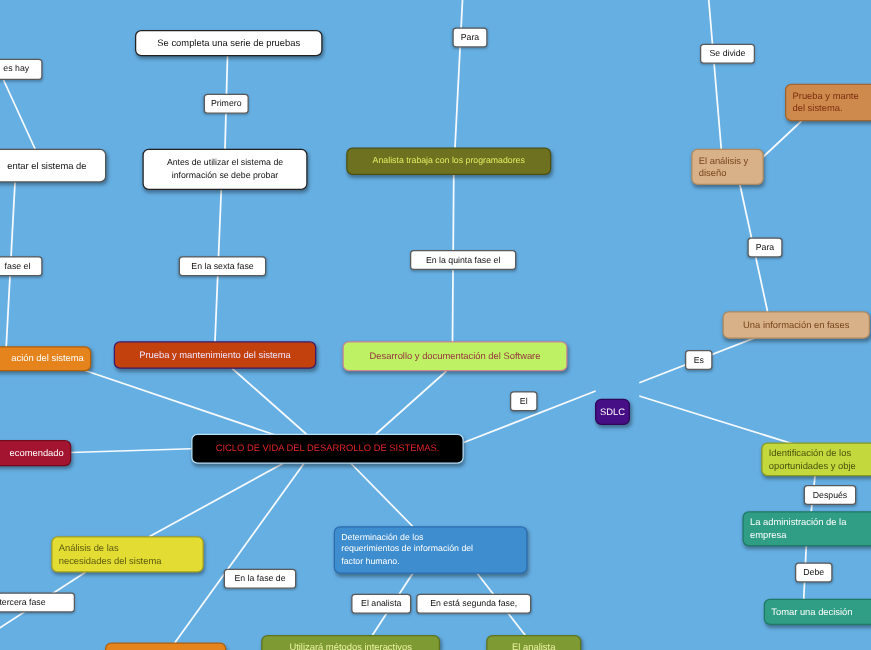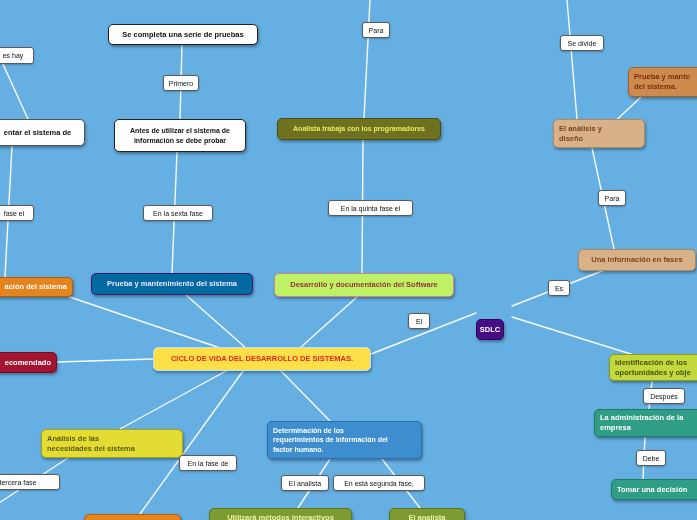--- a/index.html
+++ b/index.html
@@ -3,21 +3,21 @@
 <meta charset="utf-8">
 <style>
   html,body{margin:0;padding:0;}
   body{width:697px;height:520px;overflow:hidden;font-family:"Liberation Sans",sans-serif;}
   #canvas{position:relative;width:697px;height:520px;overflow:hidden;}
   #edges{position:absolute;left:0;top:0;width:697px;height:520px;}
   .node{
     position:absolute;display:flex;align-items:center;justify-content:center;
     border:1px solid #333;border-radius:5px;
     box-shadow:1px 2px 3px rgba(0,0,0,.35);
-    font-weight:bold;font-size:7.5px;line-height:1.3;
+    font-weight:normal;font-size:7.5px;line-height:1.3;
     padding:2px 5px;box-sizing:border-box;
     white-space:pre-line;text-align:center;
   }
   .chip{
     position:absolute;display:flex;align-items:center;justify-content:center;
     background:#ffffff;border:1px solid #5a5a5a;border-radius:3px;
     font-size:7px;color:#111;box-sizing:border-box;padding:1px 3px;
     box-shadow:0 1px 2px rgba(0,0,0,.25);white-space:nowrap;
   }
 </style>
@@ -52,35 +52,35 @@
       <line x1="68" y1="458" x2="-15" y2="512" stroke="#ffffff" stroke-width="1.4" stroke-linecap="round" opacity="0.95"></line>
     </svg>
   <div id="layer">
       <div class="node" style="left: 108px; top: 24px; width: 150px; min-height: 21px; background: rgb(255, 255, 255); color: rgb(17, 17, 17); border-color: rgb(34, 34, 34);">Se completa una serie de pruebas</div>
       <div class="node" style="left: -10px; top: 119px; width: 95px; min-height: 27px; background: rgb(255, 255, 255); color: rgb(17, 17, 17); border-color: rgb(85, 85, 85);">entar el sistema de</div>
       <div class="node" style="left: 114px; top: 119px; width: 132px; min-height: 33px; background: rgb(255, 255, 255); color: rgb(17, 17, 17); border-color: rgb(34, 34, 34); font-size: 7px;">Antes de utilizar el sistema de
 información se debe probar</div>
       <div class="node" style="left: 277px; top: 118px; width: 164px; min-height: 22px; background: rgb(110, 114, 32); color: rgb(228, 237, 98); border-color: rgb(76, 79, 14); font-size: 7px;">Analista trabaja con los programadores</div>
       <div class="node" style="left: 628px; top: 67px; width: 110px; min-height: 30px; background: rgb(205, 138, 76); color: rgb(124, 45, 18); border-color: rgb(162, 100, 44); text-align: left; justify-content: flex-start;">Prueba y mante
 del sistema.</div>
-      <div class="node" style="left: 553px; top: 119px; width: 92px; min-height: 29px; background: rgb(217, 177, 137); color: rgb(119, 69, 28); border-color: rgb(176, 138, 94); text-align: left; justify-content: flex-start;">El análisis y
+      <div class="node" style="left: 553px; top: 119px; width: 58px; min-height: 29px; background: rgb(217, 177, 137); color: rgb(119, 69, 28); border-color: rgb(176, 138, 94); text-align: left; justify-content: flex-start;">El análisis y
 diseño</div>
       <div class="node" style="left: 578px; top: 249px; width: 118px; min-height: 22px; background: rgb(217, 177, 137); color: rgb(119, 69, 28); border-color: rgb(176, 138, 94);">Una información en fases</div>
       <div class="node" style="left: -62px; top: 277px; width: 135px; min-height: 20px; background: rgb(229, 131, 29); color: rgb(255, 255, 255); border-color: rgb(179, 95, 8); text-align: right; justify-content: flex-end;">ación del sistema</div>
-      <div class="node" style="left: 91px; top: 273px; width: 162px; min-height: 22px; background: #0369a1; color: rgb(239, 230, 255); border-color: rgb(63, 26, 107);">Prueba y mantenimiento del sistema</div>
+      <div class="node" style="left: 91px; top: 273px; width: 162px; min-height: 22px; background: #c2410c; color: rgb(239, 230, 255); border-color: rgb(63, 26, 107);">Prueba y mantenimiento del sistema</div>
       <div class="node" style="left: 274px; top: 273px; width: 180px; min-height: 24px; background: #bef264; color: rgb(151, 50, 62); border-color: rgb(204, 134, 145);">Desarrollo y documentación del Software</div>
       <div class="node" style="left: 476px; top: 319px; width: 28px; min-height: 21px; background: rgb(71, 15, 133); color: rgb(255, 255, 255); border-color: rgb(46, 7, 88);">SDLC</div>
       <div class="node" style="left: -40px; top: 352px; width: 97px; min-height: 21px; background: rgb(163, 20, 48); color: rgb(255, 255, 255); border-color: rgb(117, 10, 31); text-align: right; justify-content: flex-end;">ecomendado</div>
-      <div class="node" style="left: 153px; top: 347px; width: 218px; min-height: 24px; background: #fde047; color: rgb(224, 37, 37); border-color: rgb(185, 226, 251);">CICLO DE VIDA DEL DESARROLLO DE SISTEMAS.</div>
+      <div class="node" style="left: 153px; top: 347px; width: 218px; min-height: 24px; background: #000000; color: rgb(224, 37, 37); border-color: rgb(185, 226, 251);">CICLO DE VIDA DEL DESARROLLO DE SISTEMAS.</div>
       <div class="node" style="left: 609px; top: 354px; width: 150px; min-height: 27px; background: rgb(194, 216, 60); color: rgb(73, 83, 14); border-color: rgb(138, 154, 30); text-align: left; justify-content: flex-start;">Identificación de los
 oportunidades y obje</div>
       <div class="node" style="left: 594px; top: 409px; width: 120px; min-height: 28px; background: rgb(47, 158, 133); color: rgb(255, 255, 255); border-color: rgb(29, 122, 99); text-align: left; justify-content: flex-start;">La administración de la
 empresa</div>
       <div class="node" style="left: 611px; top: 479px; width: 95px; min-height: 21px; background: rgb(47, 158, 133); color: rgb(255, 255, 255); border-color: rgb(29, 122, 99); text-align: left; justify-content: flex-start;">Tomar una decisión</div>
-      <div class="node" style="left: 41px; top: 429px; width: 142px; min-height: 29px; background: rgb(227, 221, 51); color: rgb(92, 90, 16); border-color: rgb(165, 160, 30); text-align: left; justify-content: flex-start;">Análisis de las
+      <div class="node" style="left: 41px; top: 429px; width: 122px; min-height: 29px; background: rgb(227, 221, 51); color: rgb(92, 90, 16); border-color: rgb(165, 160, 30); text-align: left; justify-content: flex-start;">Análisis de las
 necesidades del sistema</div>
       <div class="node" style="left: 267px; top: 421px; width: 155px; min-height: 38px; background: rgb(61, 141, 207); color: rgb(255, 255, 255); border-color: rgb(42, 109, 176); font-size: 7px; text-align: left; justify-content: flex-start;">Determinación de los
 requerimientos de información del
 factor humano.</div>
       <div class="node" style="left: 209px; top: 508px; width: 143px; min-height: 20px; background: rgb(126, 154, 51); color: rgb(235, 246, 162); border-color: rgb(93, 115, 28);">Utilizará métodos interactivos</div>
       <div class="node" style="left: 389px; top: 508px; width: 76px; min-height: 20px; background: rgb(126, 154, 51); color: rgb(235, 246, 162); border-color: rgb(93, 115, 28);">El analista</div>
       <div class="node" style="left: 84px; top: 514px; width: 97px; min-height: 16px; background: rgb(229, 131, 29); color: rgb(255, 255, 255); border-color: rgb(179, 95, 8);"></div>
       <div class="chip" style="left: -8px; top: 47px; min-width: 42px; height: 17px;">es hay</div>
       <div class="chip" style="left: 163px; top: 75px; min-width: 36px; height: 16px;">Primero</div>
       <div class="chip" style="left: 362px; top: 22px; min-width: 28px; height: 16px;">Para</div>

